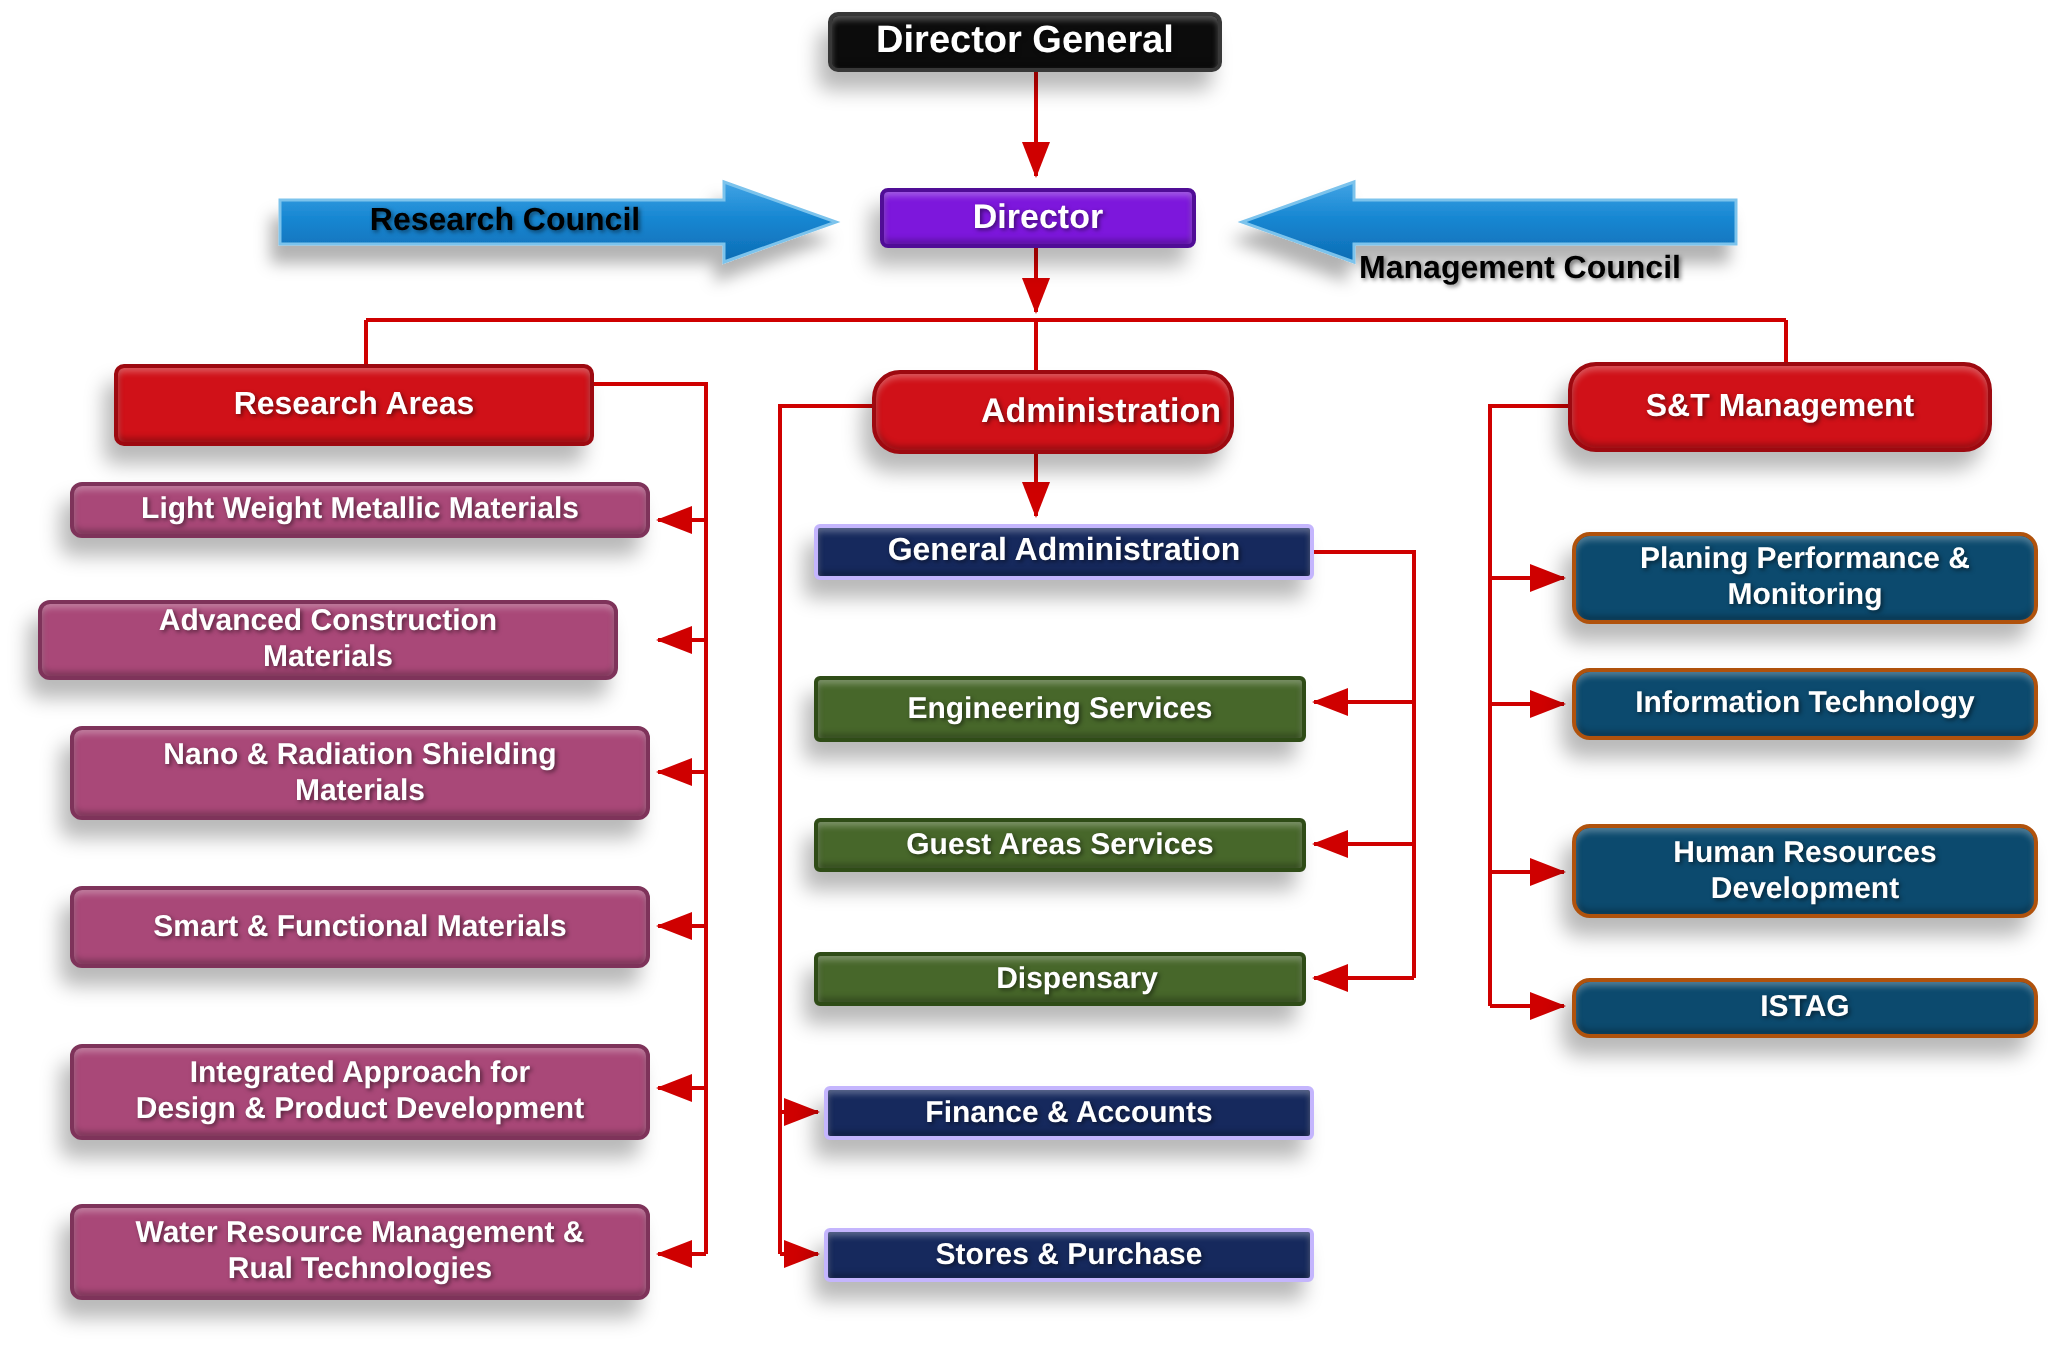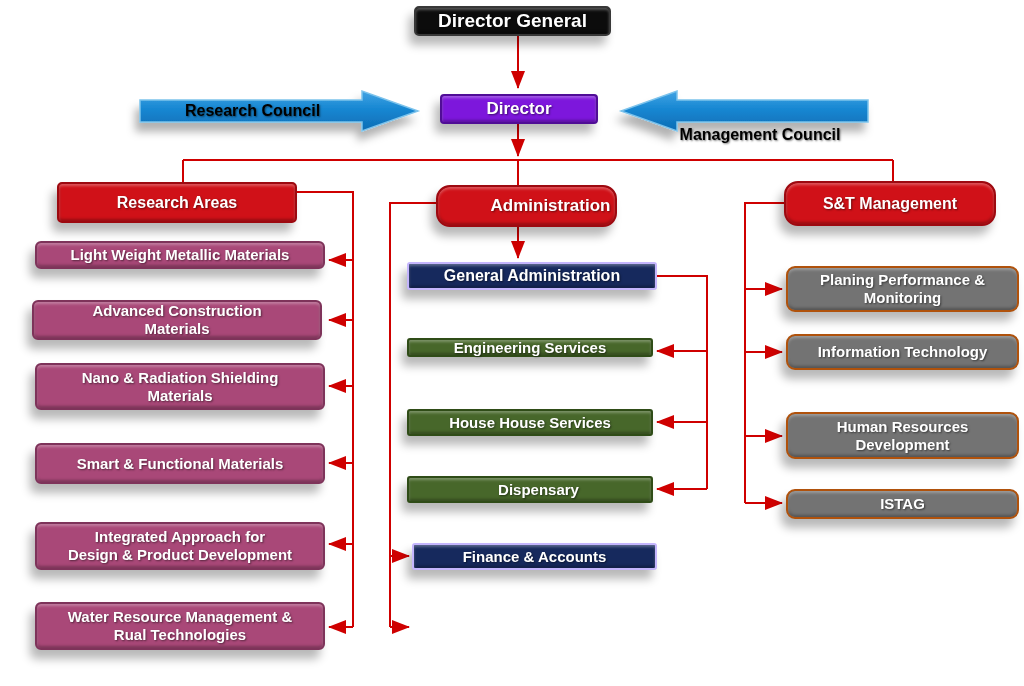--- a/index.html
+++ b/index.html
@@ -17,21 +17,21 @@
                inset 0 2px 3px rgba(255,255,255,.30),
                inset 0 -2px 3px rgba(0,0,0,.28);
   }
   .black{background:#0c0c0c;border:2px solid #383838;border-radius:5px;font-size:19px;}
   .purple{background:#7d17dc;border:2px solid #500d96;border-radius:4px;font-size:17px;}
   .red{background:#d01118;border:2px solid #9d0910;border-radius:5px;font-size:16px;}
   .red-round{background:#d01118;border:2px solid #9d0910;border-radius:14px;font-size:16px;}
   .pink{background:#a94878;border:2px solid #7e335a;border-radius:6px;font-size:15px;}
   .navy{background:#16295d;border:2px solid #c4b5fd;border-radius:3px;font-size:15px;}
   .green{background:#47672a;border:2px solid #2f4c17;border-radius:3px;font-size:15px;}
-  .orange{background:#737373;border:2px solid #b0520c;border-radius:9px;font-size:15px;}
+  .orange{background:#0c4a6e;border:2px solid #b0520c;border-radius:9px;font-size:15px;}
   .arrow-label{
     position:absolute;color:#000000;font-weight:bold;font-size:16px;
     display:flex;align-items:center;justify-content:center;text-align:center;
     text-shadow:1px 1px 2px rgba(0,0,0,.5);
   }
 </style>
 </head>
 <body>
 
 <div id="stage">
@@ -93,46 +93,47 @@
   <div class="box purple" style="left:440px;top:94px;width:158px;height:30px;">Director</div>
 
   <div class="arrow-label" style="left:150px;top:99px;width:205px;height:24px;">Research Council</div>
 
   <div class="arrow-label" style="left:662px;top:99px;width:196px;height:24px;margin-top:24px;">Management Council</div>
 
   <div class="box red" style="left:57px;top:182px;width:240px;height:41px;">Research Areas</div>
 
   <div class="box pink" style="left:35px;top:241px;width:290px;height:28px;">Light Weight Metallic Materials</div>
 
-  <div class="box pink" style="left:32px;top:300px;width:290px;height:40px;">Advanced Construction
+  <div class="box pink" style="left:19px;top:300px;width:290px;height:40px;">Advanced Construction
 Materials</div>
 
   <div class="box pink" style="left:35px;top:363px;width:290px;height:47px;">Nano &amp; Radiation Shielding
 Materials</div>
 
   <div class="box pink" style="left:35px;top:443px;width:290px;height:41px;">Smart &amp; Functional Materials</div>
 
   <div class="box pink" style="left:35px;top:522px;width:290px;height:48px;">Integrated Approach for
 Design &amp; Product Development</div>
 
   <div class="box pink" style="left:35px;top:602px;width:290px;height:48px;">Water Resource Management &amp;
 Rual Technologies</div>
 
   <div class="box red-round" style="left:436px;top:185px;width:181px;height:42px;font-size:17px;padding-left:48px;">Administration</div>
 
   <div class="box navy" style="left:407px;top:262px;width:250px;height:28px;font-size:16px;">General Administration</div>
 
-  <div class="box green" style="left:407px;top:338px;width:246px;height:19px;">Engineering Services</div>
+  <div class="box green" style="left:407px;top:338px;width:246px;height:33px;">Engineering Services</div>
 
-  <div class="box green" style="left:407px;top:409px;width:246px;height:27px;">House House Services</div>
+  <div class="box green" style="left:407px;top:409px;width:246px;height:27px;">Guest Areas Services</div>
 
   <div class="box green" style="left:407px;top:476px;width:246px;height:27px;padding-left:17px;">Dispensary</div>
 
   <div class="box navy" style="left:412px;top:543px;width:245px;height:27px;">Finance &amp; Accounts</div>
 
+  <div class="box navy" style="left:412px;top:614px;width:245px;height:27px;">Stores &amp; Purchase</div>
 
   <div class="box red-round" style="left:784px;top:181px;width:212px;height:45px;">S&amp;T Management</div>
 
   <div class="box orange" style="left:786px;top:266px;width:233px;height:46px;">Planing Performance &amp;
 Monitoring</div>
 
   <div class="box orange" style="left:786px;top:334px;width:233px;height:36px;">Information Technology</div>
 
   <div class="box orange" style="left:786px;top:412px;width:233px;height:47px;">Human Resources
 Development</div>

